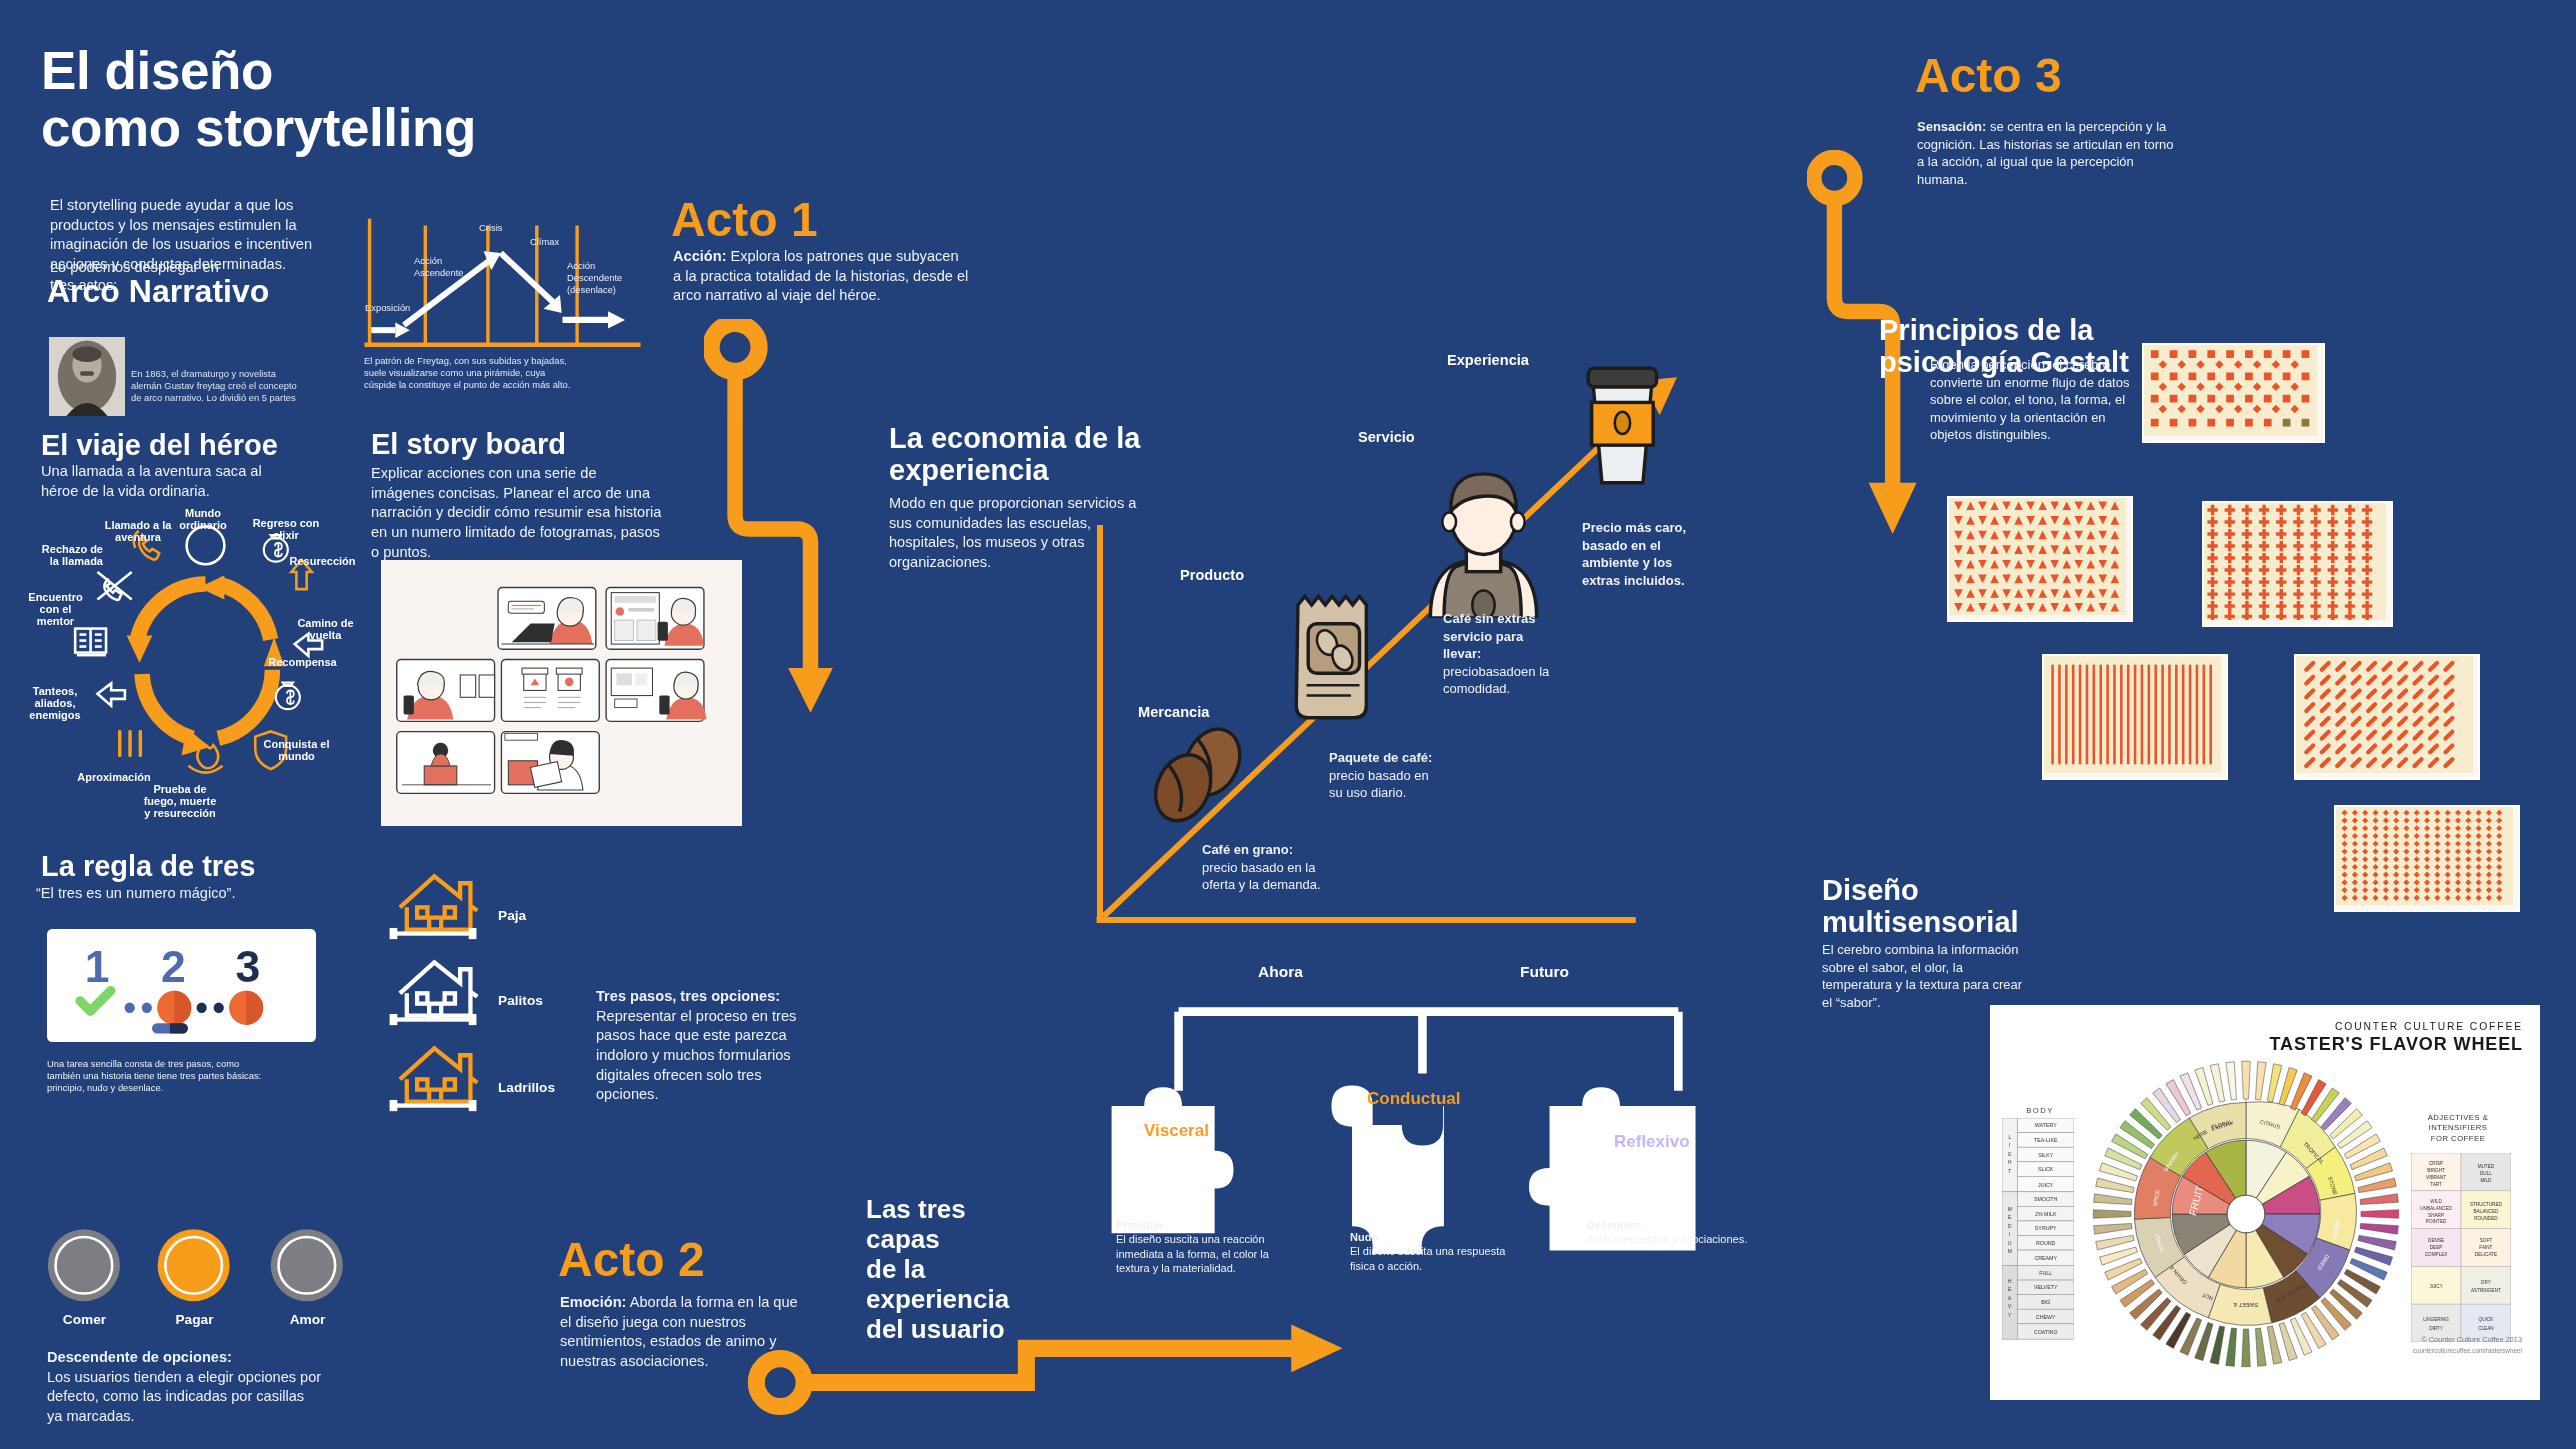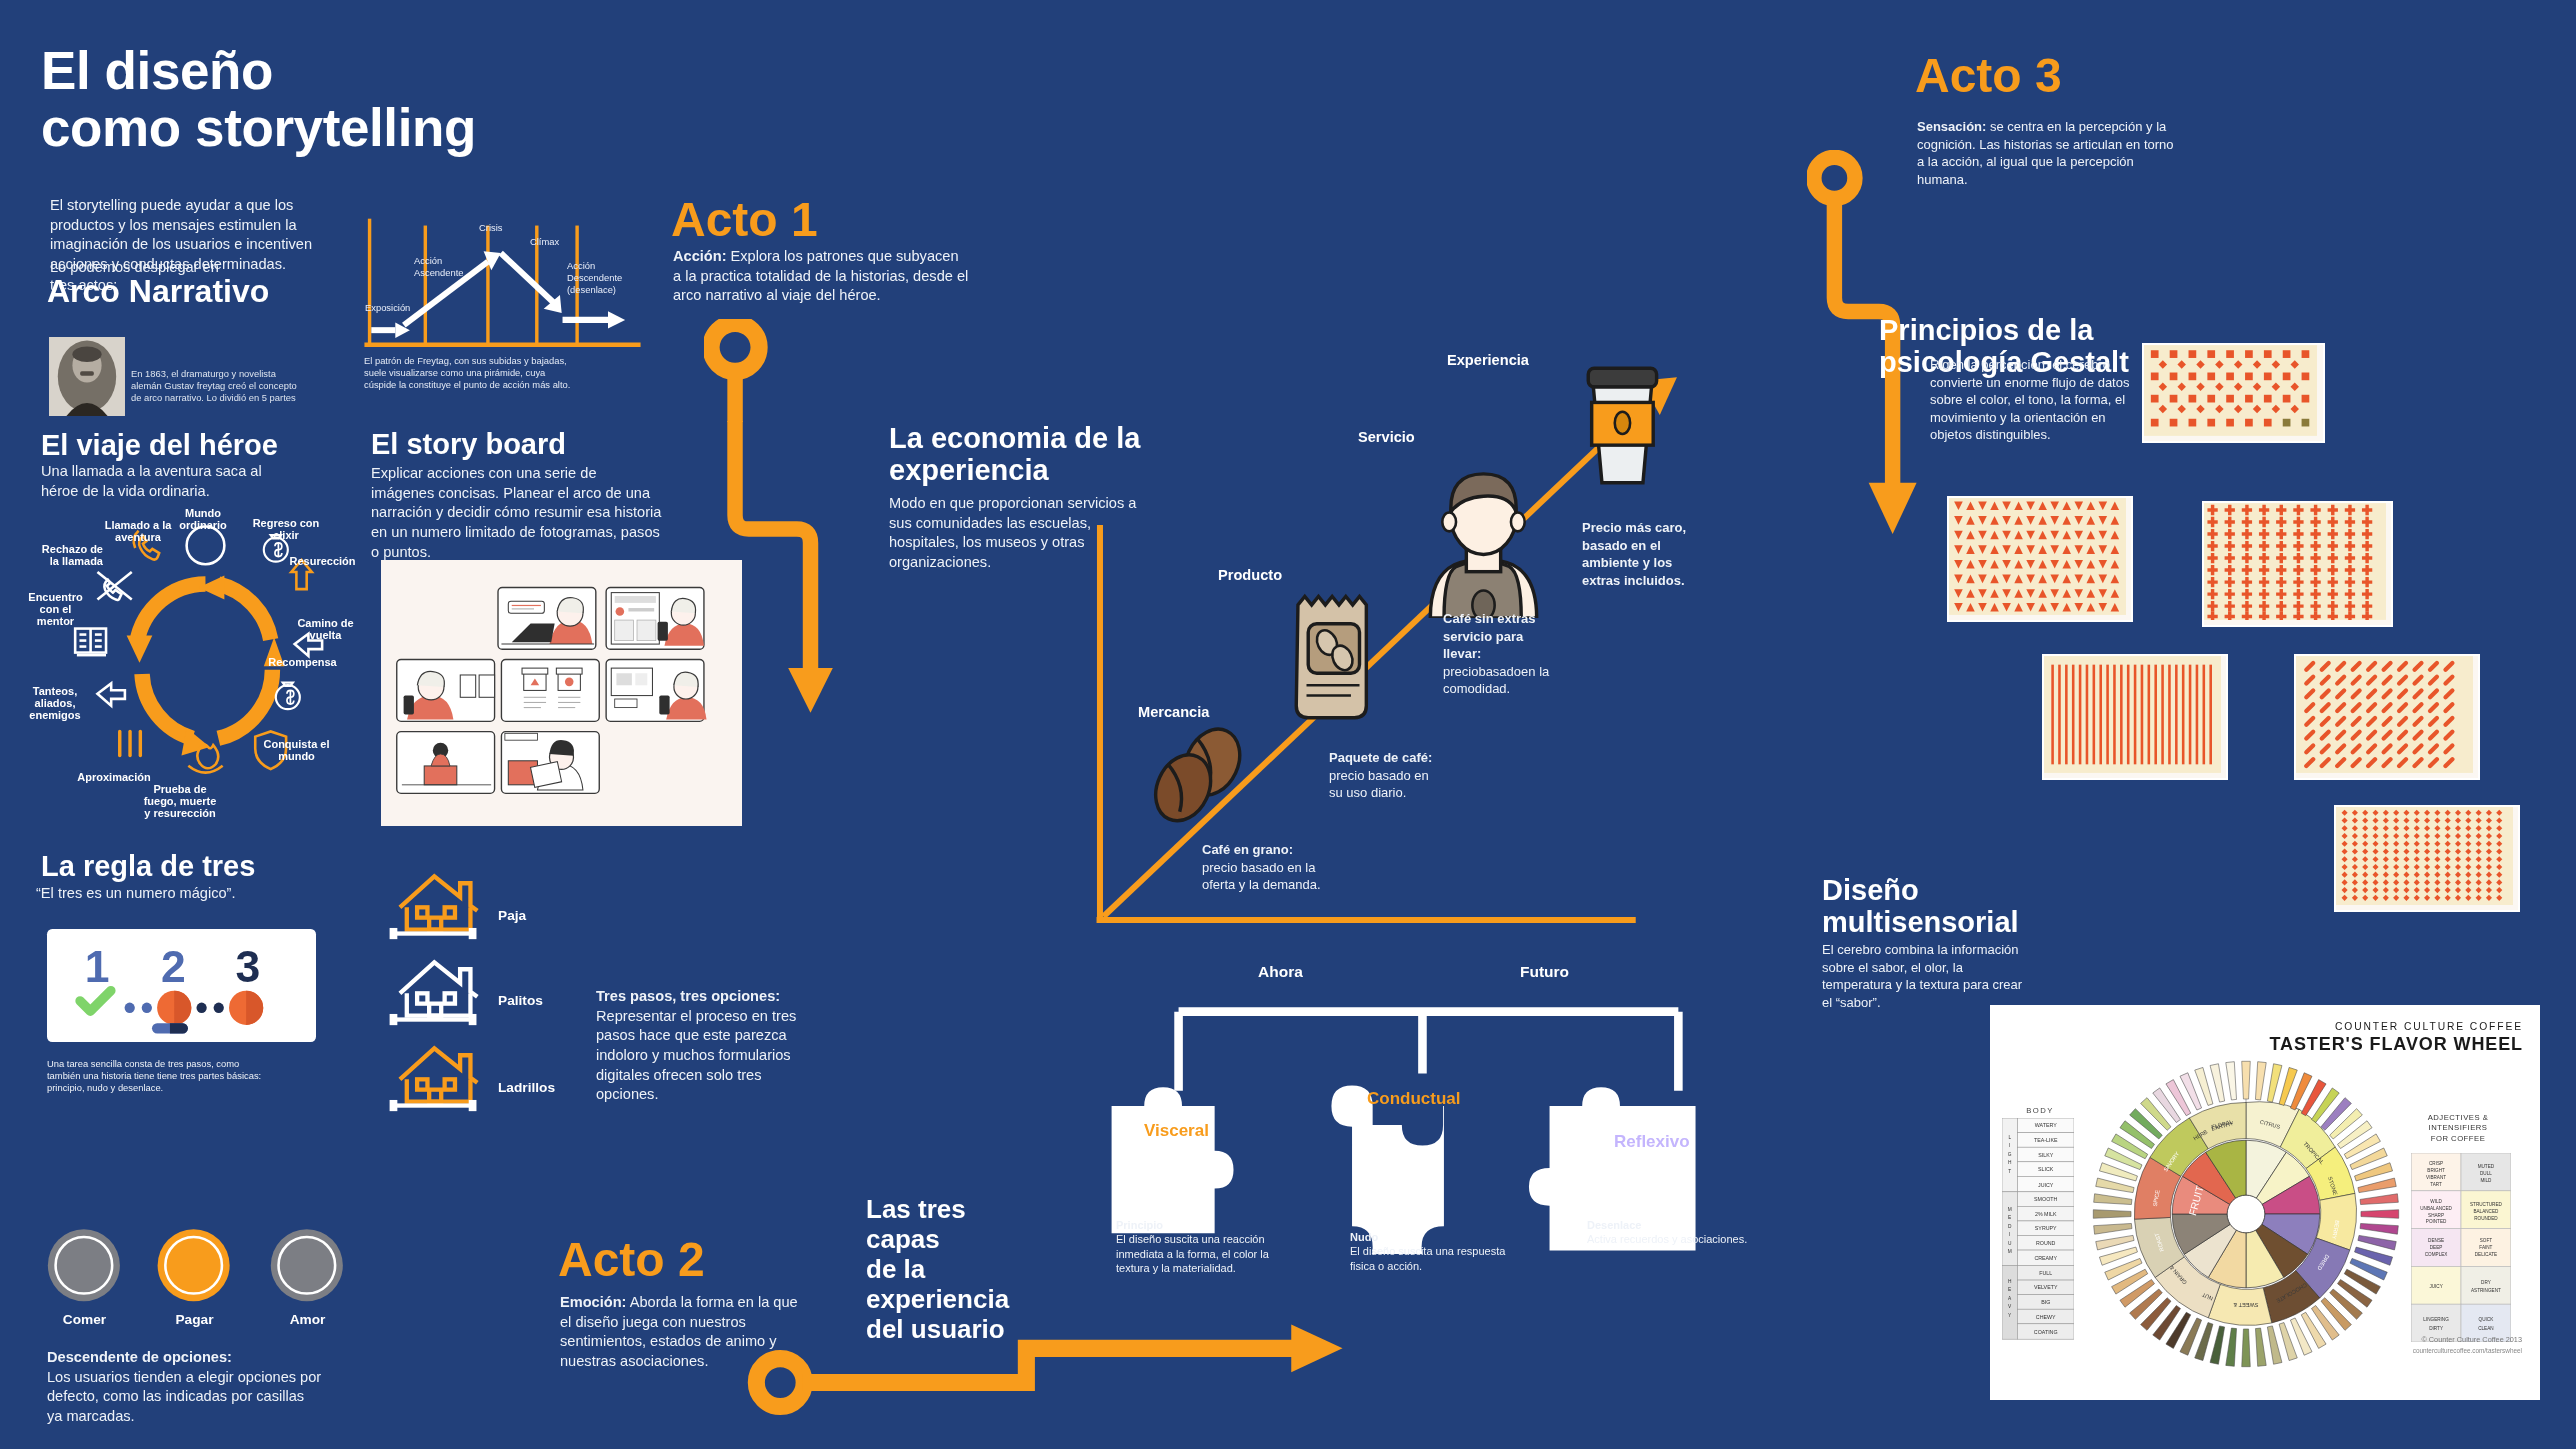--- a/index.html
+++ b/index.html
@@ -420,21 +420,21 @@
 <div class="abs" style="left:1286px;top:586px;width:94px;height:137px;">
   <svg width="94" height="137" viewBox="0 0 110 160">
     <path d="M14 22 l8 -10 l8 10 l8 -10 l8 10 l8 -10 l8 10 l8 -10 l8 10 l8 -10 l8 10 v118 q0 14 -14 14 h-54 q-14 0 -14 -14z" fill="#d4c2a8" stroke="#1c1c1c" stroke-width="4"></path>
     <rect x="26" y="44" width="60" height="58" rx="10" fill="#b59d7d" stroke="#1c1c1c" stroke-width="4"></rect>
     <ellipse cx="48" cy="66" rx="11" ry="15" transform="rotate(-25 48 66)" fill="#d6c6ae" stroke="#1c1c1c" stroke-width="3"></ellipse>
     <ellipse cx="66" cy="84" rx="11" ry="15" transform="rotate(-25 66 84)" fill="#d6c6ae" stroke="#1c1c1c" stroke-width="3"></ellipse>
     <line x1="24" y1="116" x2="86" y2="116" stroke="#1c1c1c" stroke-width="3"></line>
     <line x1="24" y1="128" x2="76" y2="128" stroke="#1c1c1c" stroke-width="3"></line>
   </svg>
 </div>
-<div class="abs wlabel" style="left:1218px;top:567px;font-size:14.6px;">Producto</div>
+<div class="abs wlabel" style="left:1180px;top:567px;font-size:14.6px;">Producto</div>
 <div class="abs body-sm" style="left:1329px;top:749px;width:107px;">
   <span class="bold">Paquete de café:</span><span> precio basado en su uso diario.</span>
 </div>
 
 <div class="abs" style="left:1406px;top:455px;width:155px;height:163px;">
   <svg width="155" height="163" viewBox="0 0 180 190">
     <path d="M28 190 q0 -48 28 -62 q12 -6 34 -6 q22 0 34 6 q28 14 28 62z" fill="#fdf0e3" stroke="#1c1c1c" stroke-width="4"></path>
     <path d="M58 130 q32 -12 62 0 q14 8 14 60 h-90 q0 -52 14 -60z" fill="#8c8173" stroke="#1c1c1c" stroke-width="4"></path>
     <ellipse cx="90" cy="175" rx="13" ry="17" fill="#6f6559" stroke="#1c1c1c" stroke-width="3"></ellipse>
     <rect x="70" y="108" width="40" height="28" fill="#fdf0e3" stroke="#1c1c1c" stroke-width="4"></rect>

